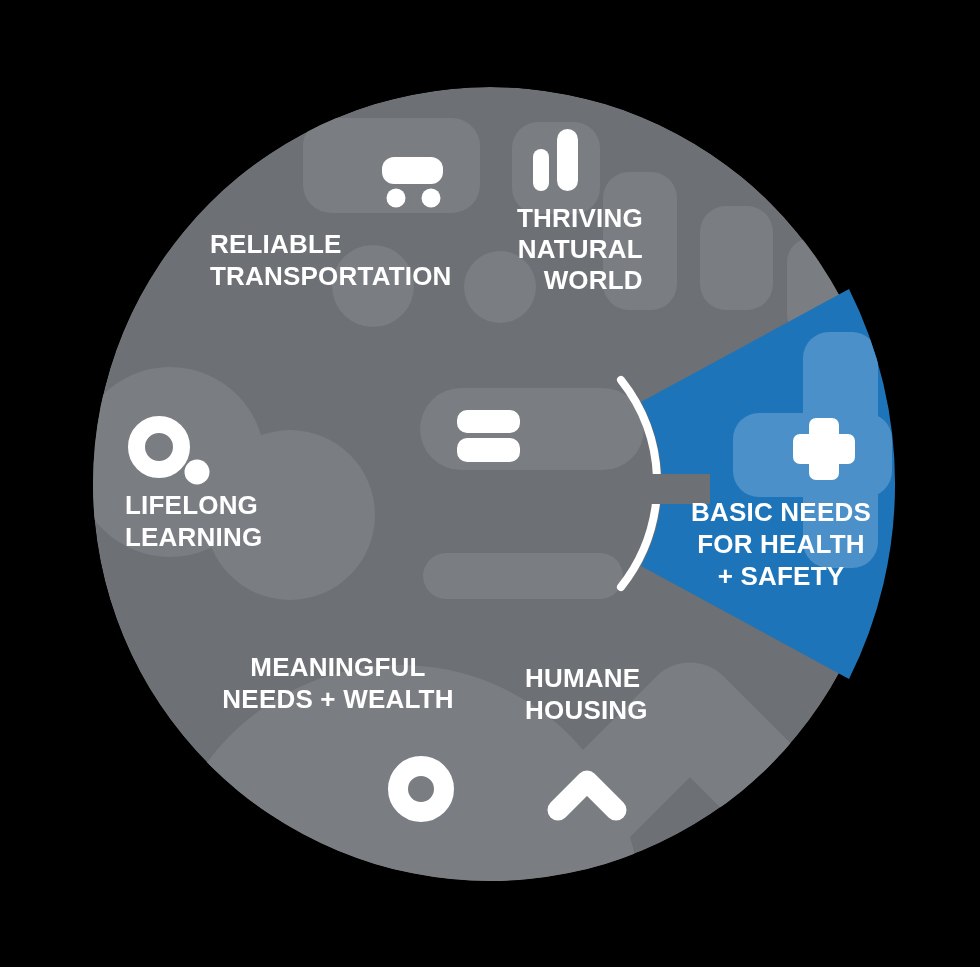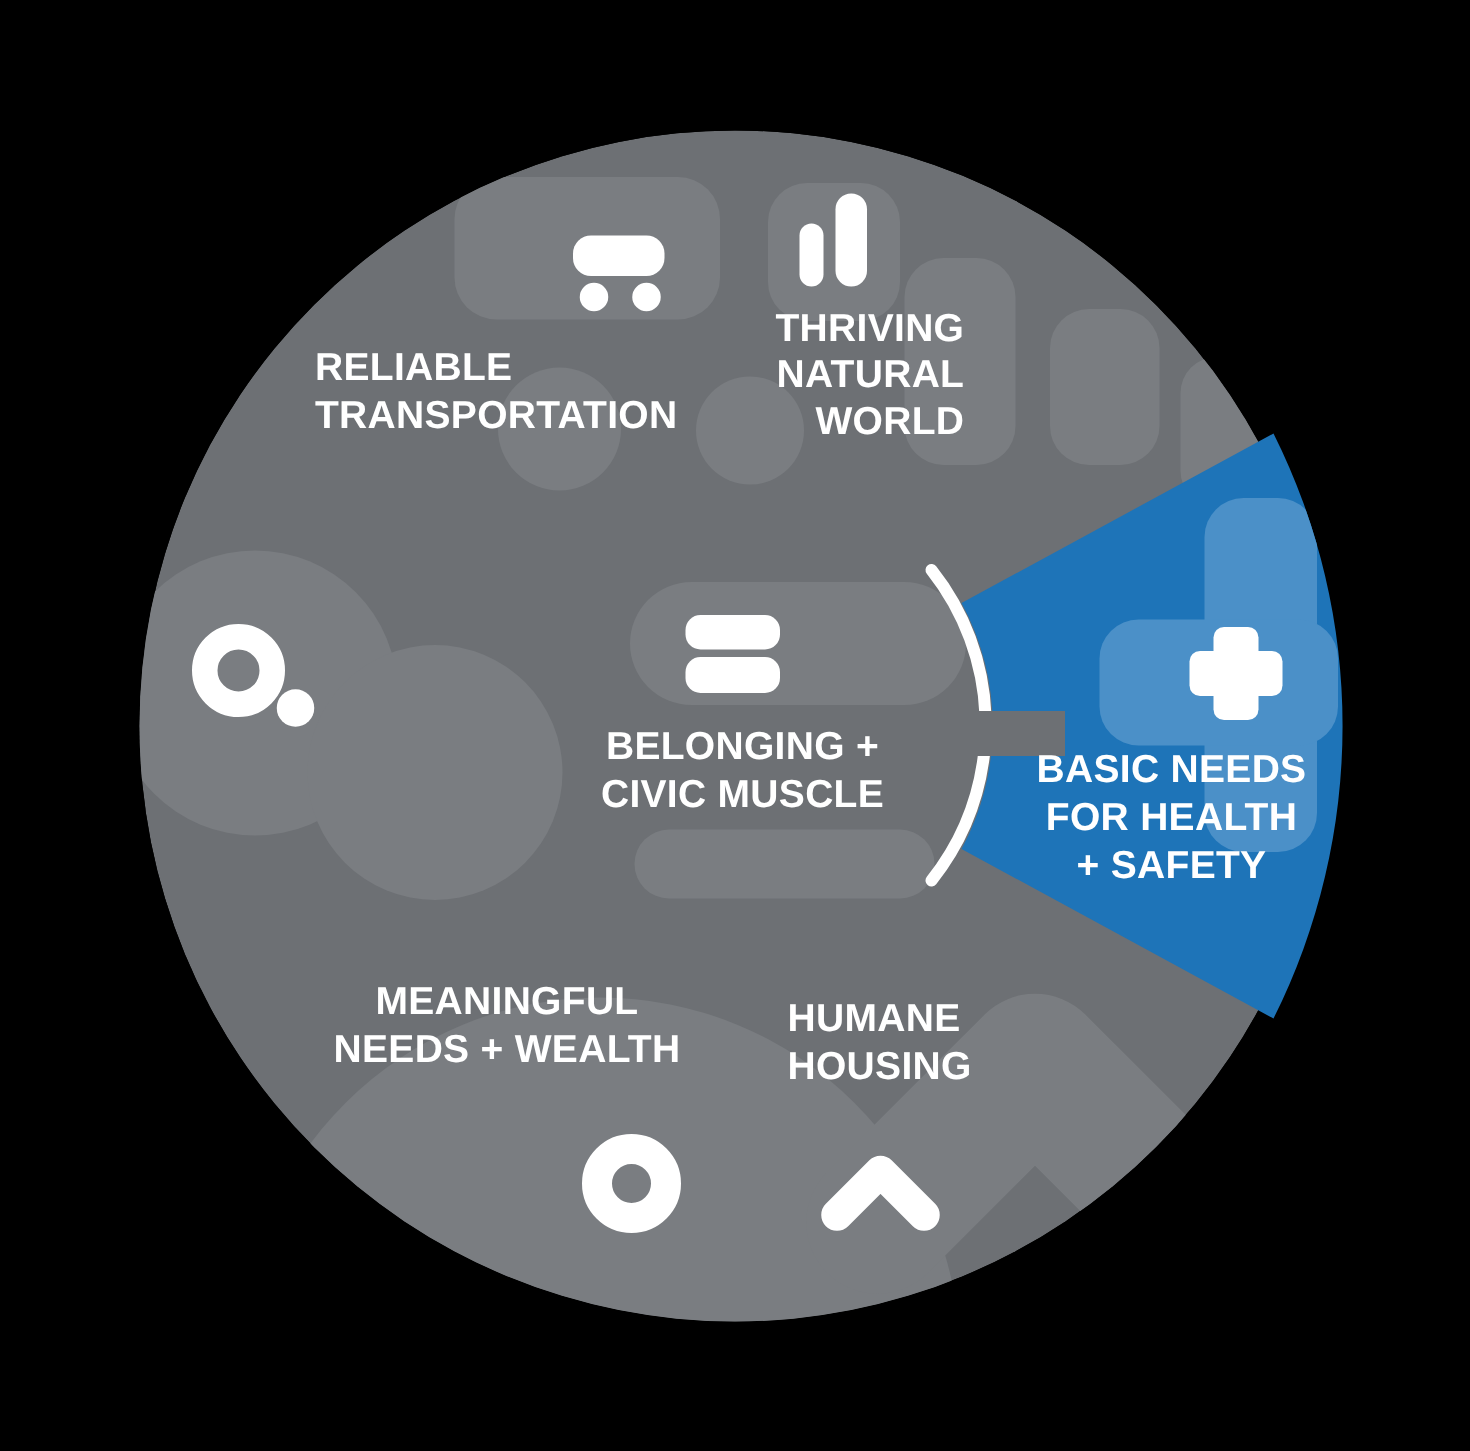--- a/index.html
+++ b/index.html
@@ -131,17 +131,17 @@
   <div class="label" style="left:525px;top:662px">HUMANE
 HOUSING</div>
 
   <div class="label center-align" style="left:631px;top:496px">BASIC NEEDS
 FOR HEALTH
 + SAFETY</div>
 
   <div class="label center-align" style="left:188px;top:651px">MEANINGFUL
 NEEDS + WEALTH</div>
 
+  <div class="label" style="left:125px;top:489px">LIFELONG
+LEARNING</div>
 
-  <div class="label center-align" style="left:345px;top:481px">BELONGING +
-CIVIC MUSCLE</div>
 
 </div>
 
 </body></html>

